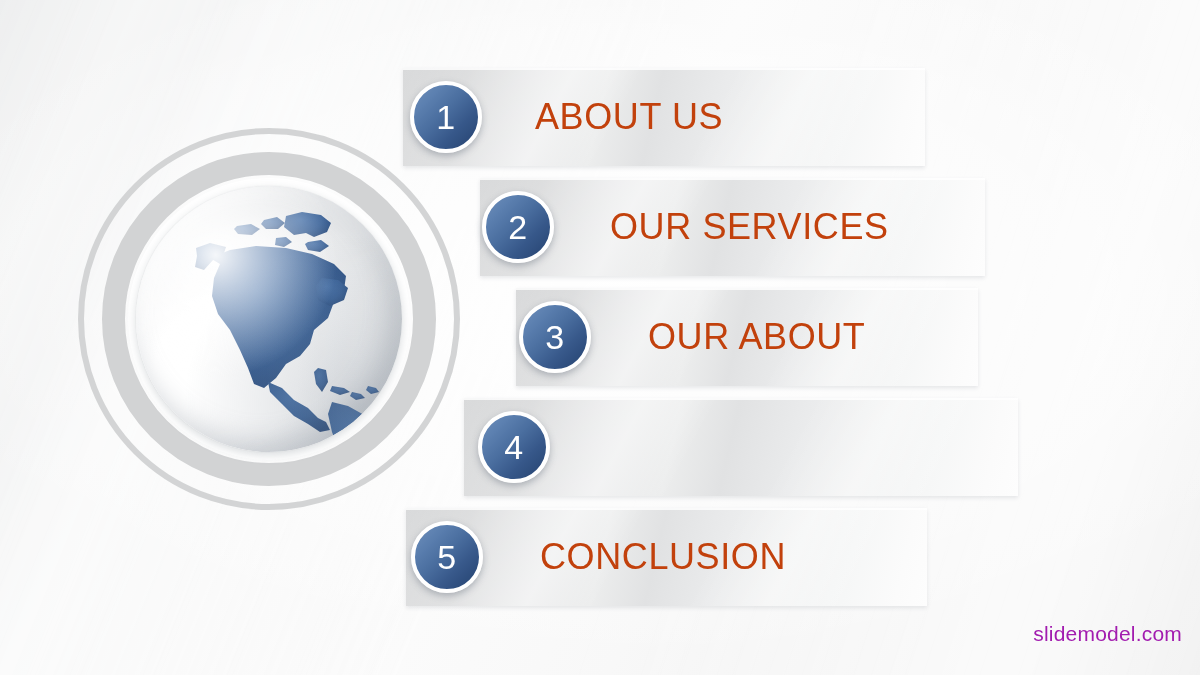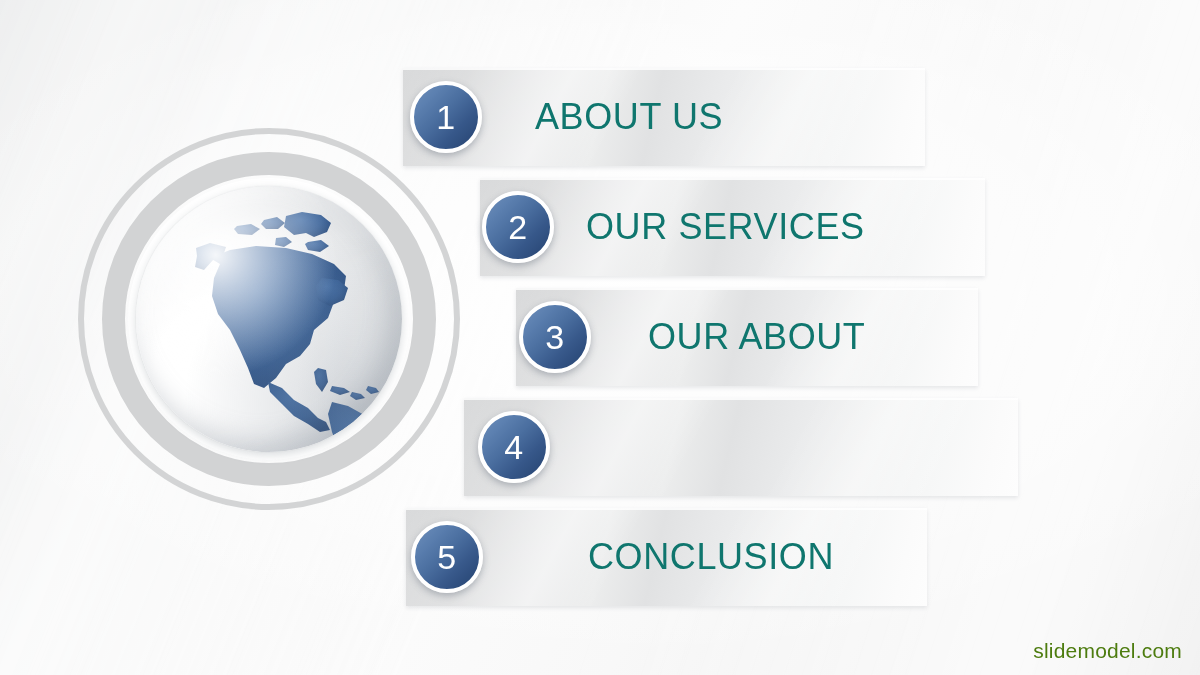--- a/index.html
+++ b/index.html
@@ -192,35 +192,35 @@
     line-height: 1;
     letter-spacing: .5px;
     font-family: "Liberation Sans", sans-serif;
   }
   .row-label {
     position: absolute;
     top: 0;
     height: 98px;
     display: flex;
     align-items: center;
-    color: #0f766e;
+    color: #c2410c;
     font-size: 36px;
     font-weight: 400;
     letter-spacing: .6px;
     white-space: nowrap;
     z-index: 2;
     font-family: "Liberation Sans", sans-serif;
   }
 
   
   .watermark {
     position: absolute;
     right: 18px;
-    bottom: 12px;
-    color: #4d7c0f;
+    bottom: 29px;
+    color: #a21caf;
     font-size: 21px;
     letter-spacing: .2px;
     font-family: "Liberation Sans", sans-serif;
   }
 </style>
 </head>
 <body>
 
 <div id="slide">
 
@@ -292,21 +292,21 @@
         </div>
         <div class="row-label" style="left: 535px;">ABOUT US</div>
       </div>
       <div class="row" style="left: 0px; top: 178px; width: 1200px;">
         <div class="bar" style="left: 480px; width: 505px;">
           <div class="bar-top-hi"></div>
         </div>
         <div class="circle" style="left: 482px;">
           <span class="circle-num">2</span>
         </div>
-        <div class="row-label" style="left: 586px;">OUR SERVICES</div>
+        <div class="row-label" style="left: 610px;">OUR SERVICES</div>
       </div>
       <div class="row" style="left: 0px; top: 288px; width: 1200px;">
         <div class="bar" style="left: 516px; width: 462px;">
           <div class="bar-top-hi"></div>
         </div>
         <div class="circle" style="left: 519px;">
           <span class="circle-num">3</span>
         </div>
         <div class="row-label" style="left: 648px;">OUR ABOUT</div>
       </div>
@@ -318,19 +318,19 @@
           <span class="circle-num">4</span>
         </div>
       </div>
       <div class="row" style="left: 0px; top: 508px; width: 1200px;">
         <div class="bar" style="left: 406px; width: 521px;">
           <div class="bar-top-hi"></div>
         </div>
         <div class="circle" style="left: 411px;">
           <span class="circle-num">5</span>
         </div>
-        <div class="row-label" style="left: 540px; margin-left: 48px;">CONCLUSION</div>
+        <div class="row-label" style="left: 540px;">CONCLUSION</div>
       </div>
     </div>
 
   <div class="watermark">slidemodel.com</div>
 
 </div>
 
 </body></html>

